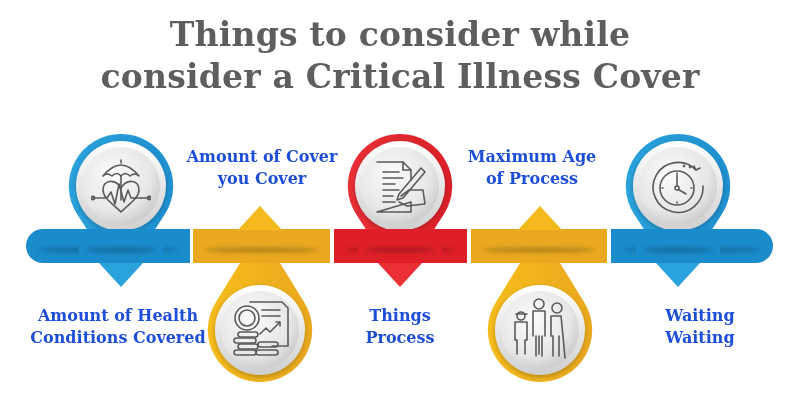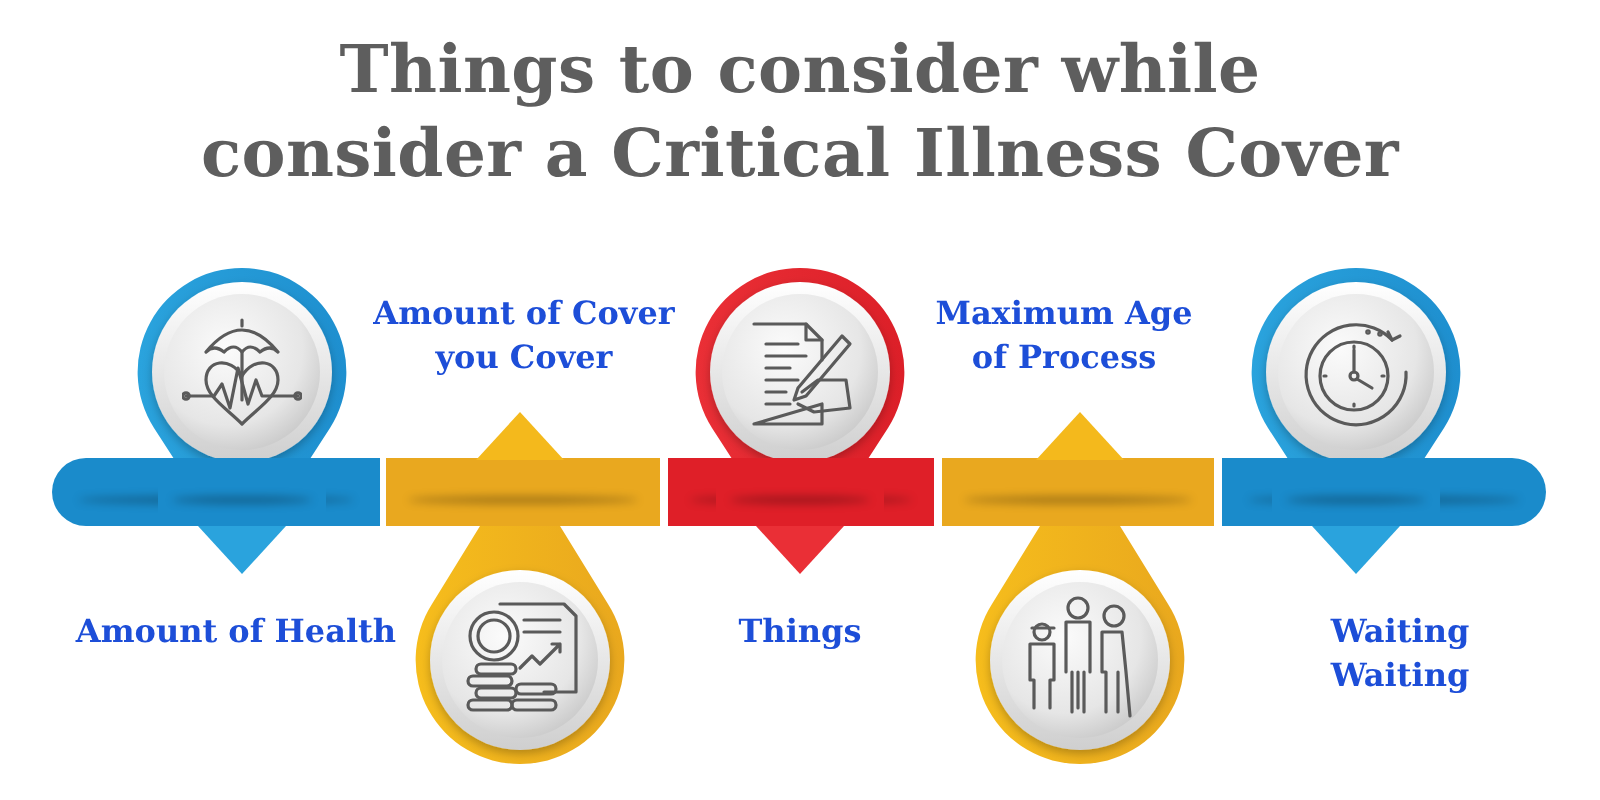--- a/index.html
+++ b/index.html
@@ -166,27 +166,29 @@
   <circle cx="27" cy="28" r="17"></circle>
   <circle cx="27" cy="28" r="2"></circle>
   <path d="M27 26 L27 15 M28.5 29.5 L36 34"></path>
   <path d="M27 13 L27 14 M27 42 L27 43 M12 28 L13 28 M41 28 L42 28"></path>
   <circle cx="34" cy="6" r="0.6"></circle>
     <circle cx="40" cy="7" r="0.6"></circle>
 </svg>
 
 <div class="label" style="left:118px; top:305px;">
   <div>Amount of Health</div>
+  <div>Conditions Covered</div>
 </div>
 <div class="label" style="left:262px; top:146px;">
   <div>Amount of Cover</div>
   <div>you Cover</div>
 </div>
 <div class="label" style="left:400px; top:305px;">
   <div>Things</div>
+  <div>Process</div>
 </div>
 <div class="label" style="left:532px; top:146px;">
   <div>Maximum Age</div>
   <div>of Process</div>
 </div>
 <div class="label" style="left:680px; top:305px;margin-left:20px;">
   <div>Waiting</div>
   <div>Waiting</div>
 </div>
 

